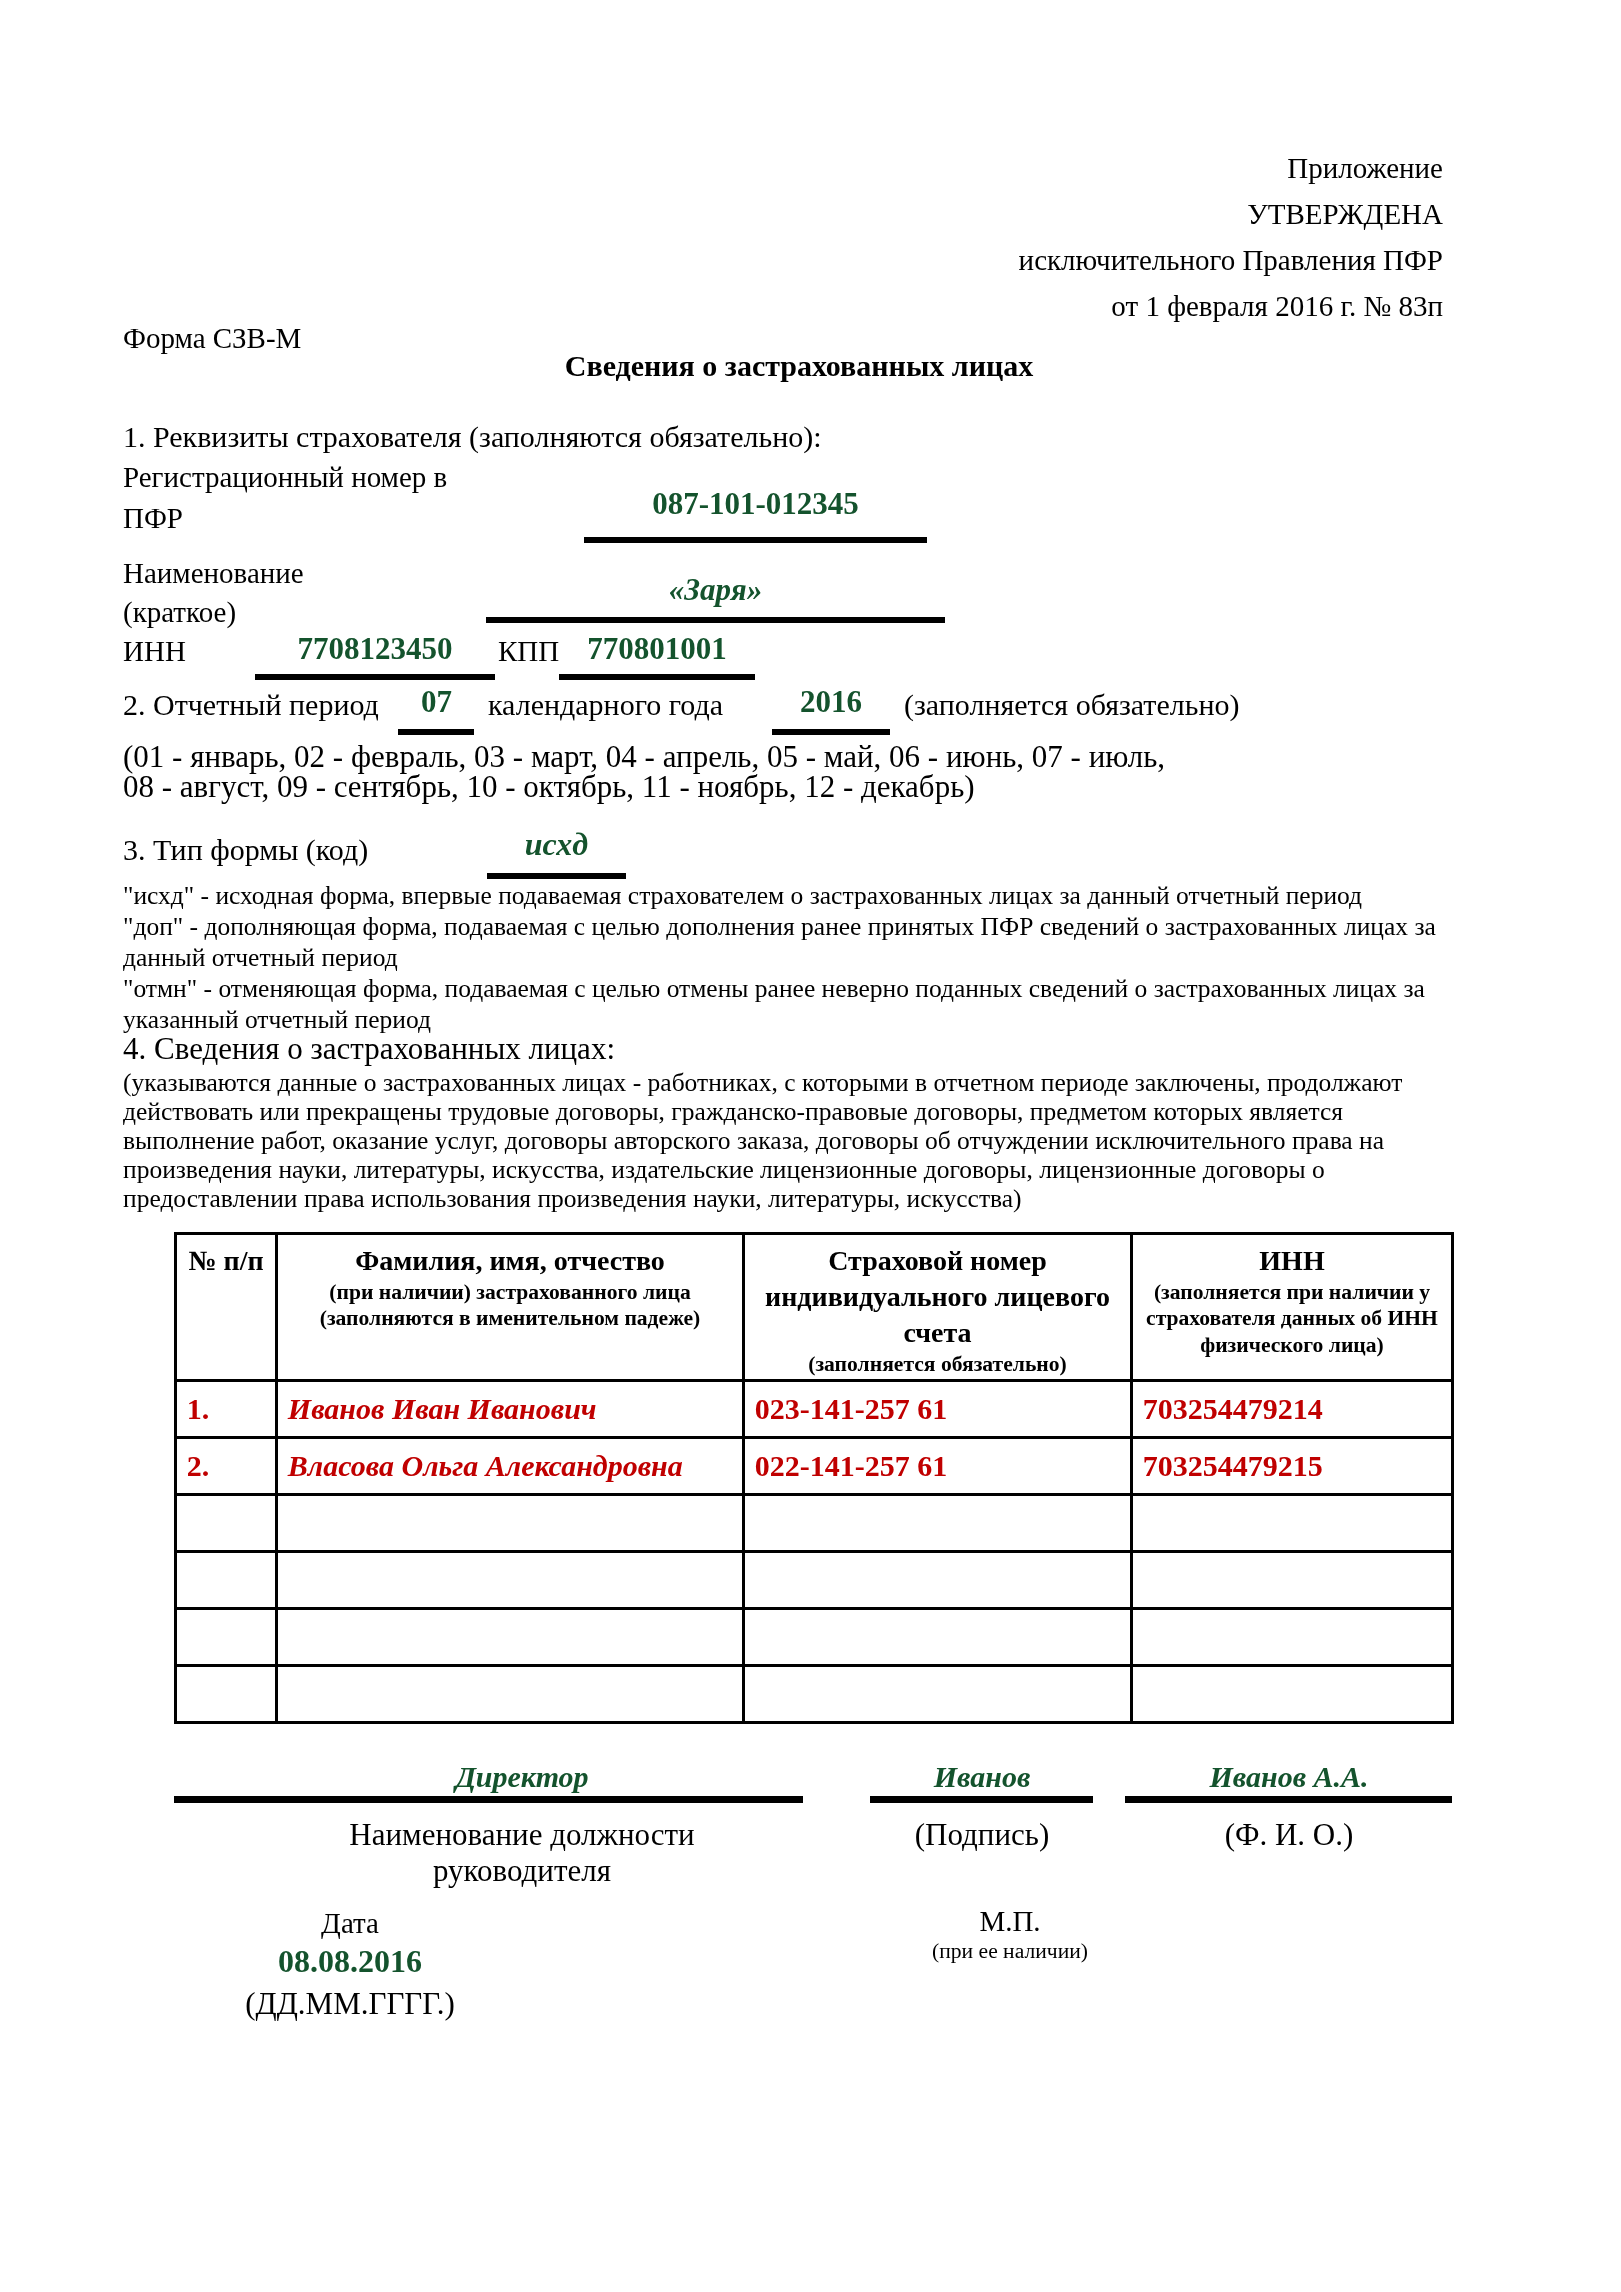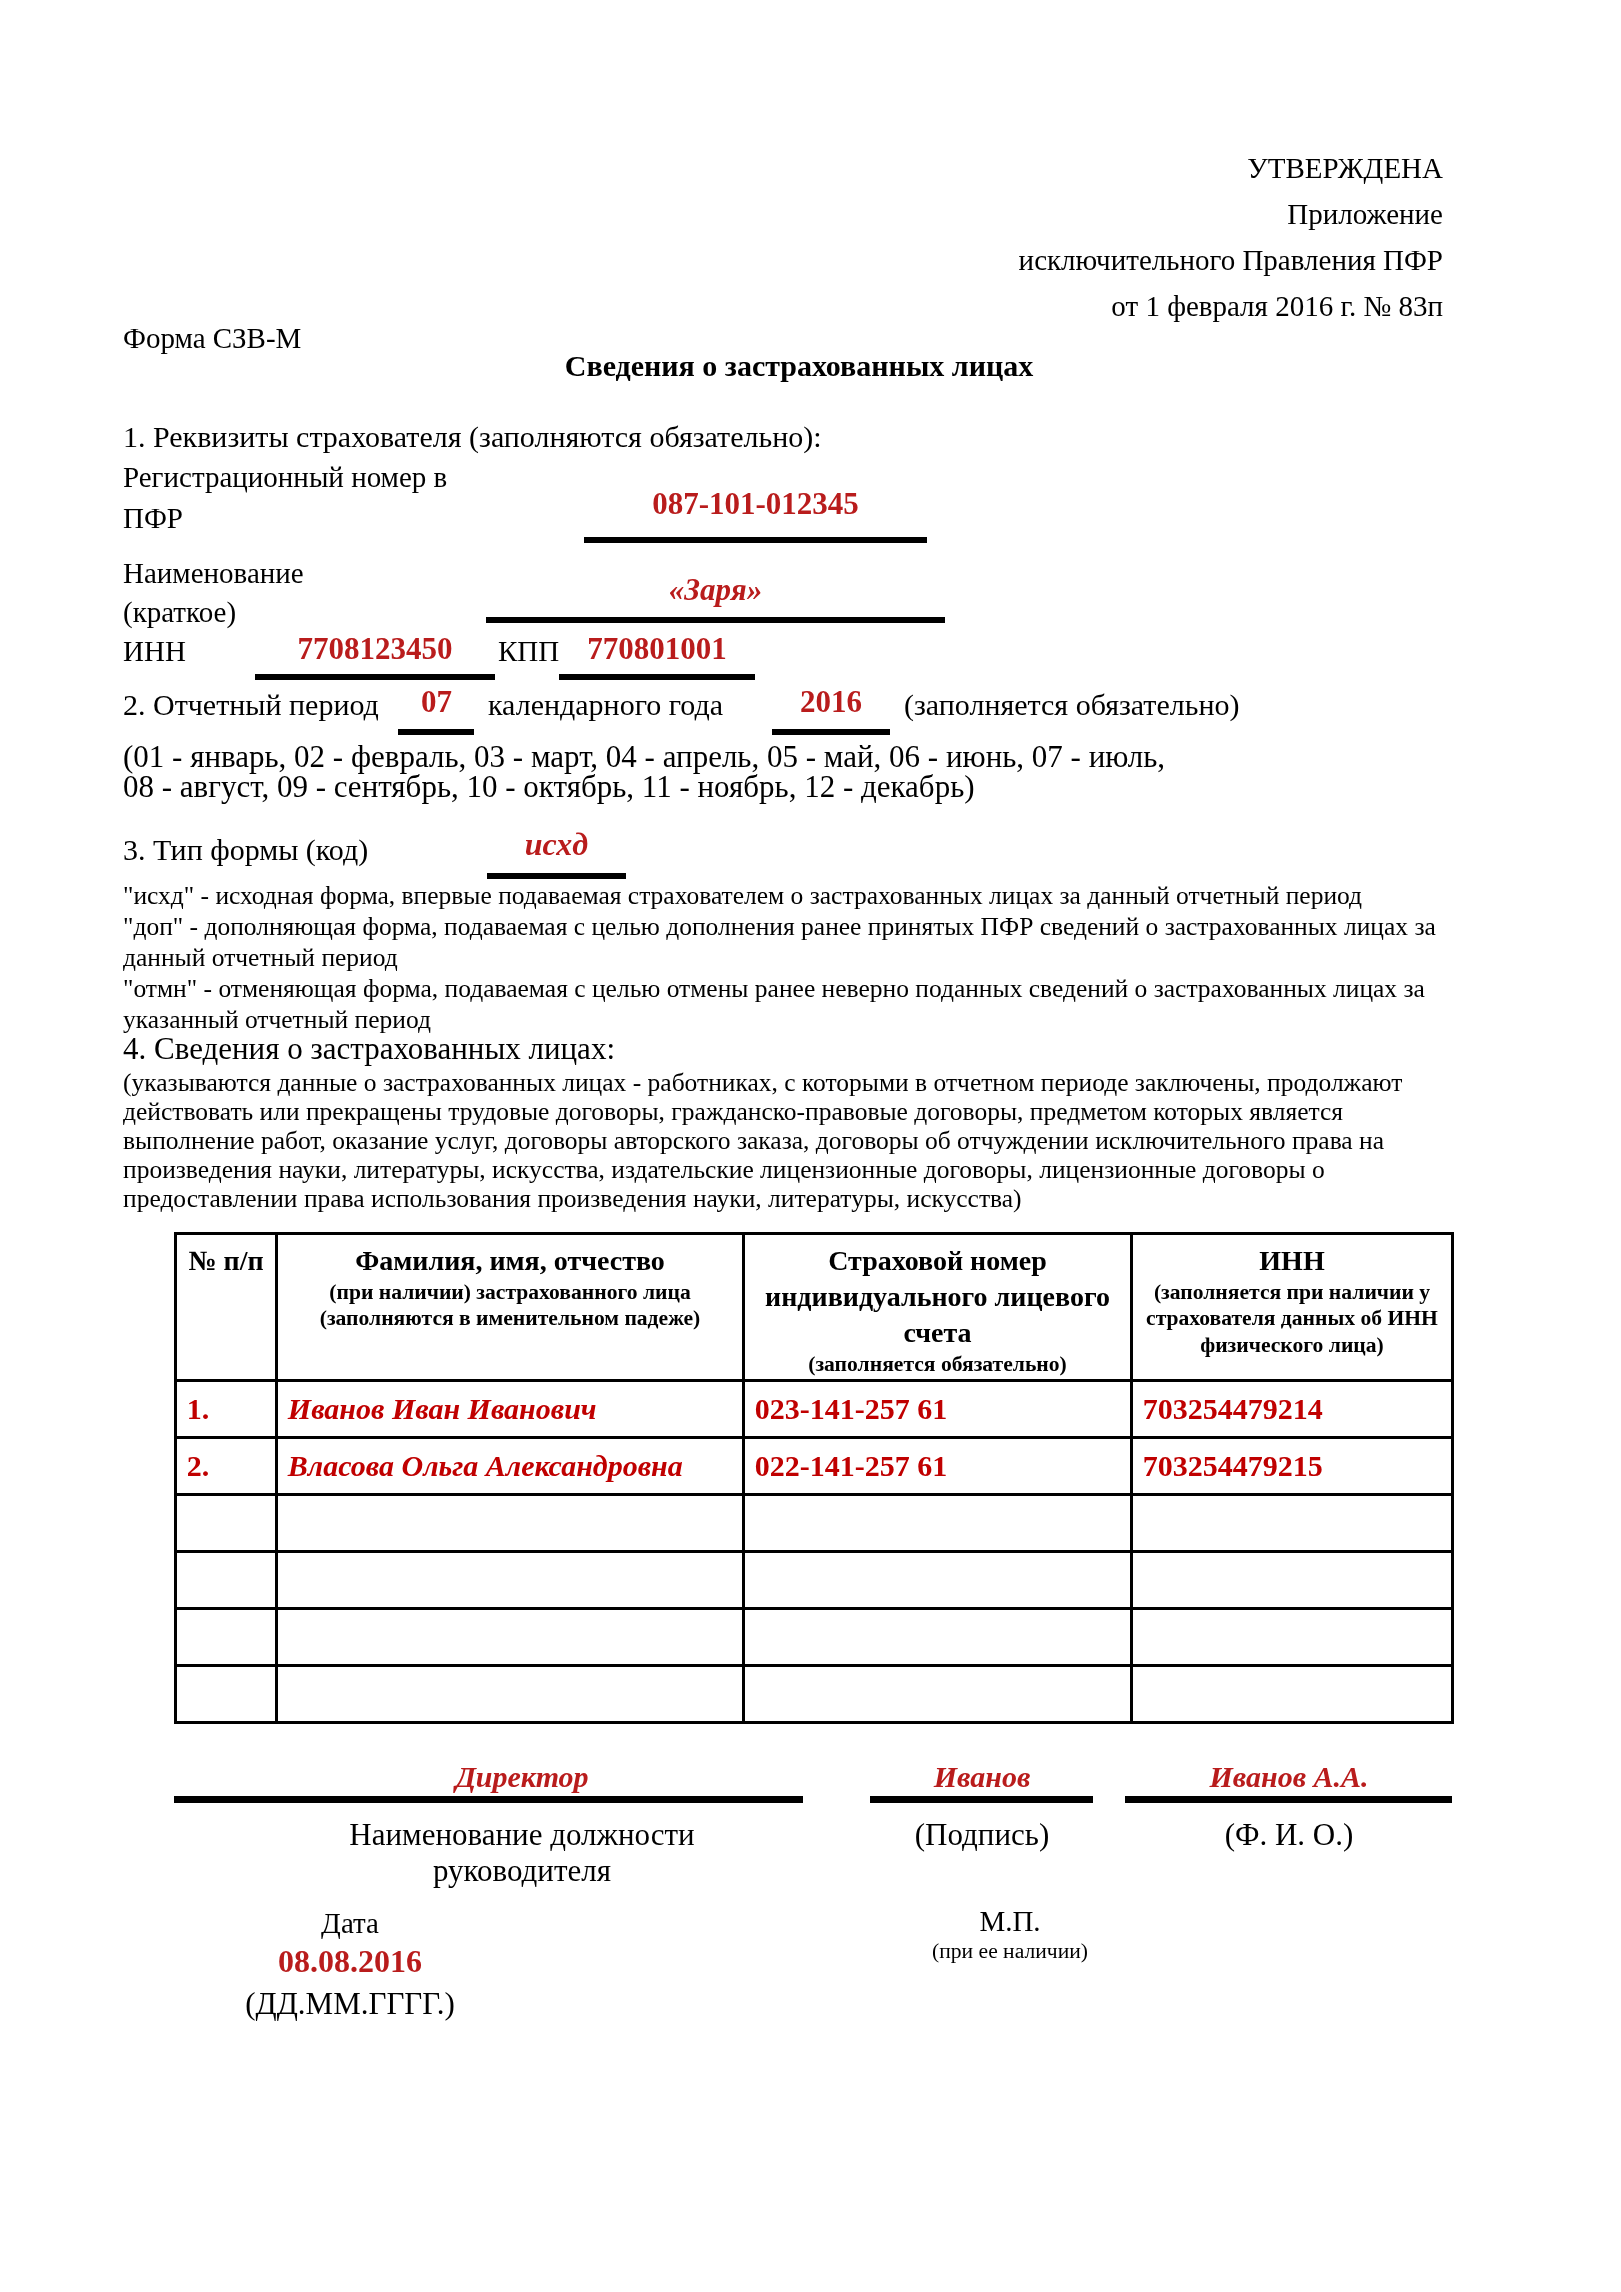--- a/index.html
+++ b/index.html
@@ -9,43 +9,43 @@
   .t22{font-size:21.6px;}
   .t24{font-size:31px;}
   .t26{font-size:25.5px;line-height:31px;}
   .t30{font-size:29px;}
   .t31{font-size:30px;}
   .t32{font-size:31px;}
   .t33{font-size:32px;}
   .bold{font-weight:bold;}
   .italic{font-style:italic;}
   .center{text-align:center;}
-  .red{color:#b91c1c;}
+  .red{color:#14532d;}
   .line{position:absolute;background:#000;height:5.9px;}
   .hdr-right{position:absolute;top:145px;right:178px;text-align:right;
              font-size:29px;line-height:46px;}
   
   .ptable{position:absolute;left:174px;top:1232px;width:1276px;
           border-collapse:collapse;table-layout:fixed;}
   .ptable th,.ptable td{border:3.9px solid #000;overflow:hidden;}
   .ptable th{vertical-align:top;text-align:center;padding:7.8px 3.9px 0 3.9px;font-weight:bold;}
   .h-main{font-size:28px;font-weight:bold;line-height:36px;}
   .h-sub{font-size:21.6px;font-weight:bold;line-height:26.5px;}
   .ptable td{height:54px;vertical-align:middle;padding:0 5.9px 0 9.8px;}
   .cell-val{font-size:30px;font-weight:bold;color:#c00000;white-space:nowrap;}
   .cell-name{font-style:italic;}
 </style>
 </head>
 <body>
 
 <div class="page">
 
   <div class="hdr-right">
+    <div>Приложение</div>
     <div>УТВЕРЖДЕНА</div>
-    <div>Приложение</div>
     <div>исключительного Правления ПФР</div>
     <div>от 1 февраля 2016 г. № 83п</div>
   </div>
 
   <div class="abs t30" style="left:123px;top:322px;">Форма СЗВ-М</div>
   <div class="abs t31 bold center" style="left:0;top:349px;width:1598px;">Сведения о застрахованных лицах</div>
 
   <div class="abs t31" style="left:123px;top:420px;">1. Реквизиты страхователя (заполняются обязательно):</div>
 
   <div class="abs t30" style="left:123px;top:461px;">Регистрационный номер в</div>

